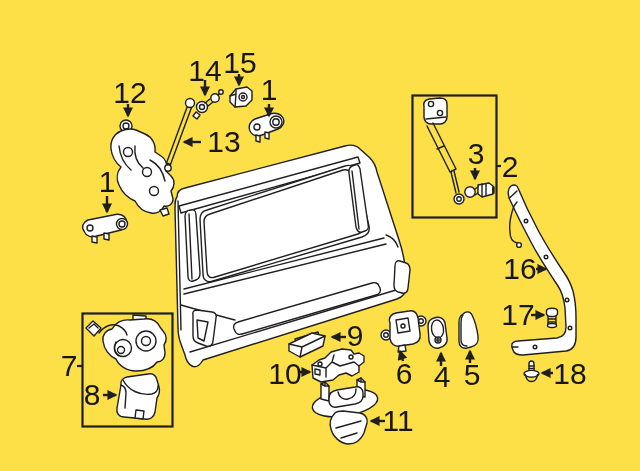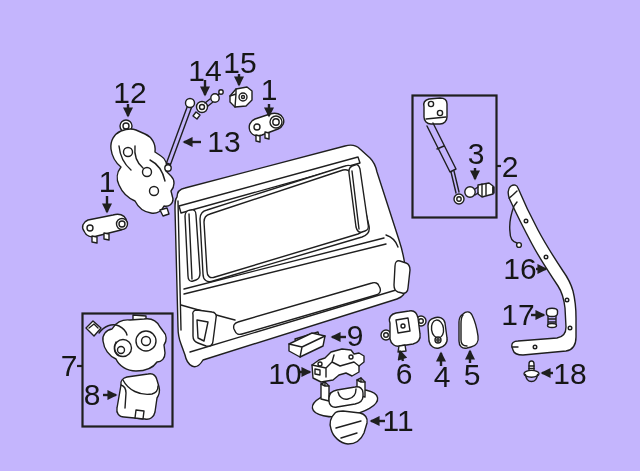--- a/index.html
+++ b/index.html
@@ -1,17 +1,17 @@
 <!DOCTYPE html>
 <html><head>
 <meta charset="utf-8">
 <style>
   html,body{margin:0;padding:0;background:#fff;}
   .stage{
-    position:relative;width:640px;height:471px;background:#c4b5fd;overflow:hidden;
+    position:relative;width:640px;height:471px;background:#fde047;overflow:hidden;
     font-family:"Liberation Sans",sans-serif;
   }
   svg{display:block;}
   .part{stroke:#1f1f1f;stroke-width:1.4;fill:#ffffff;stroke-linejoin:round;stroke-linecap:round;}
   .part .ln{fill:none;}
   .box{stroke:#1f1f1f;stroke-width:2.2;fill:none;}
   .arrow{stroke:#1f1f1f;stroke-width:2.4;fill:none;}
   .dash{stroke:#1f1f1f;stroke-width:2.2;fill:none;}
   .num{font-family:"Liberation Sans",sans-serif;font-size:30px;fill:#161616;}
 </style>

